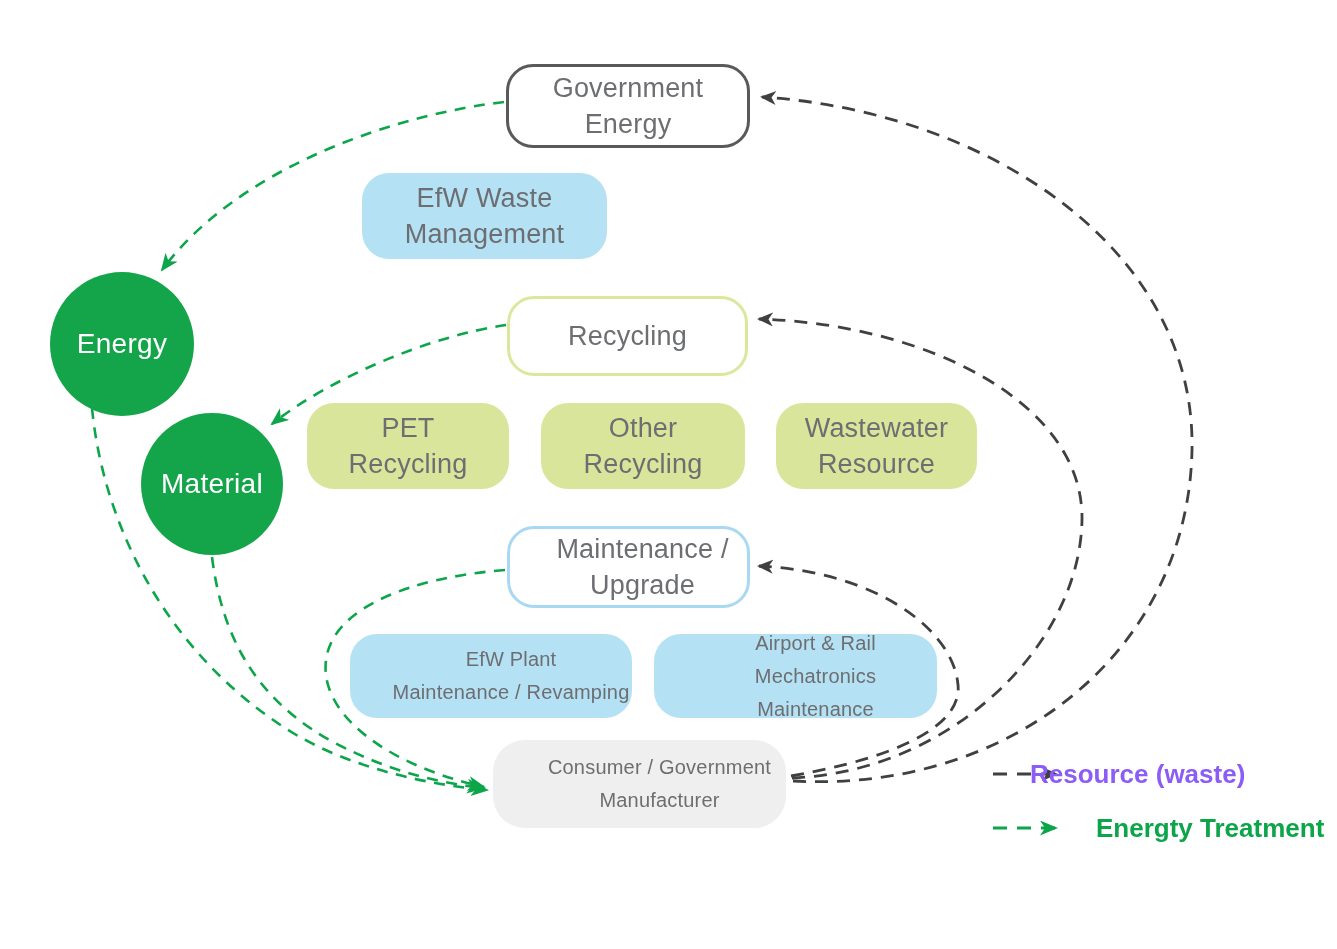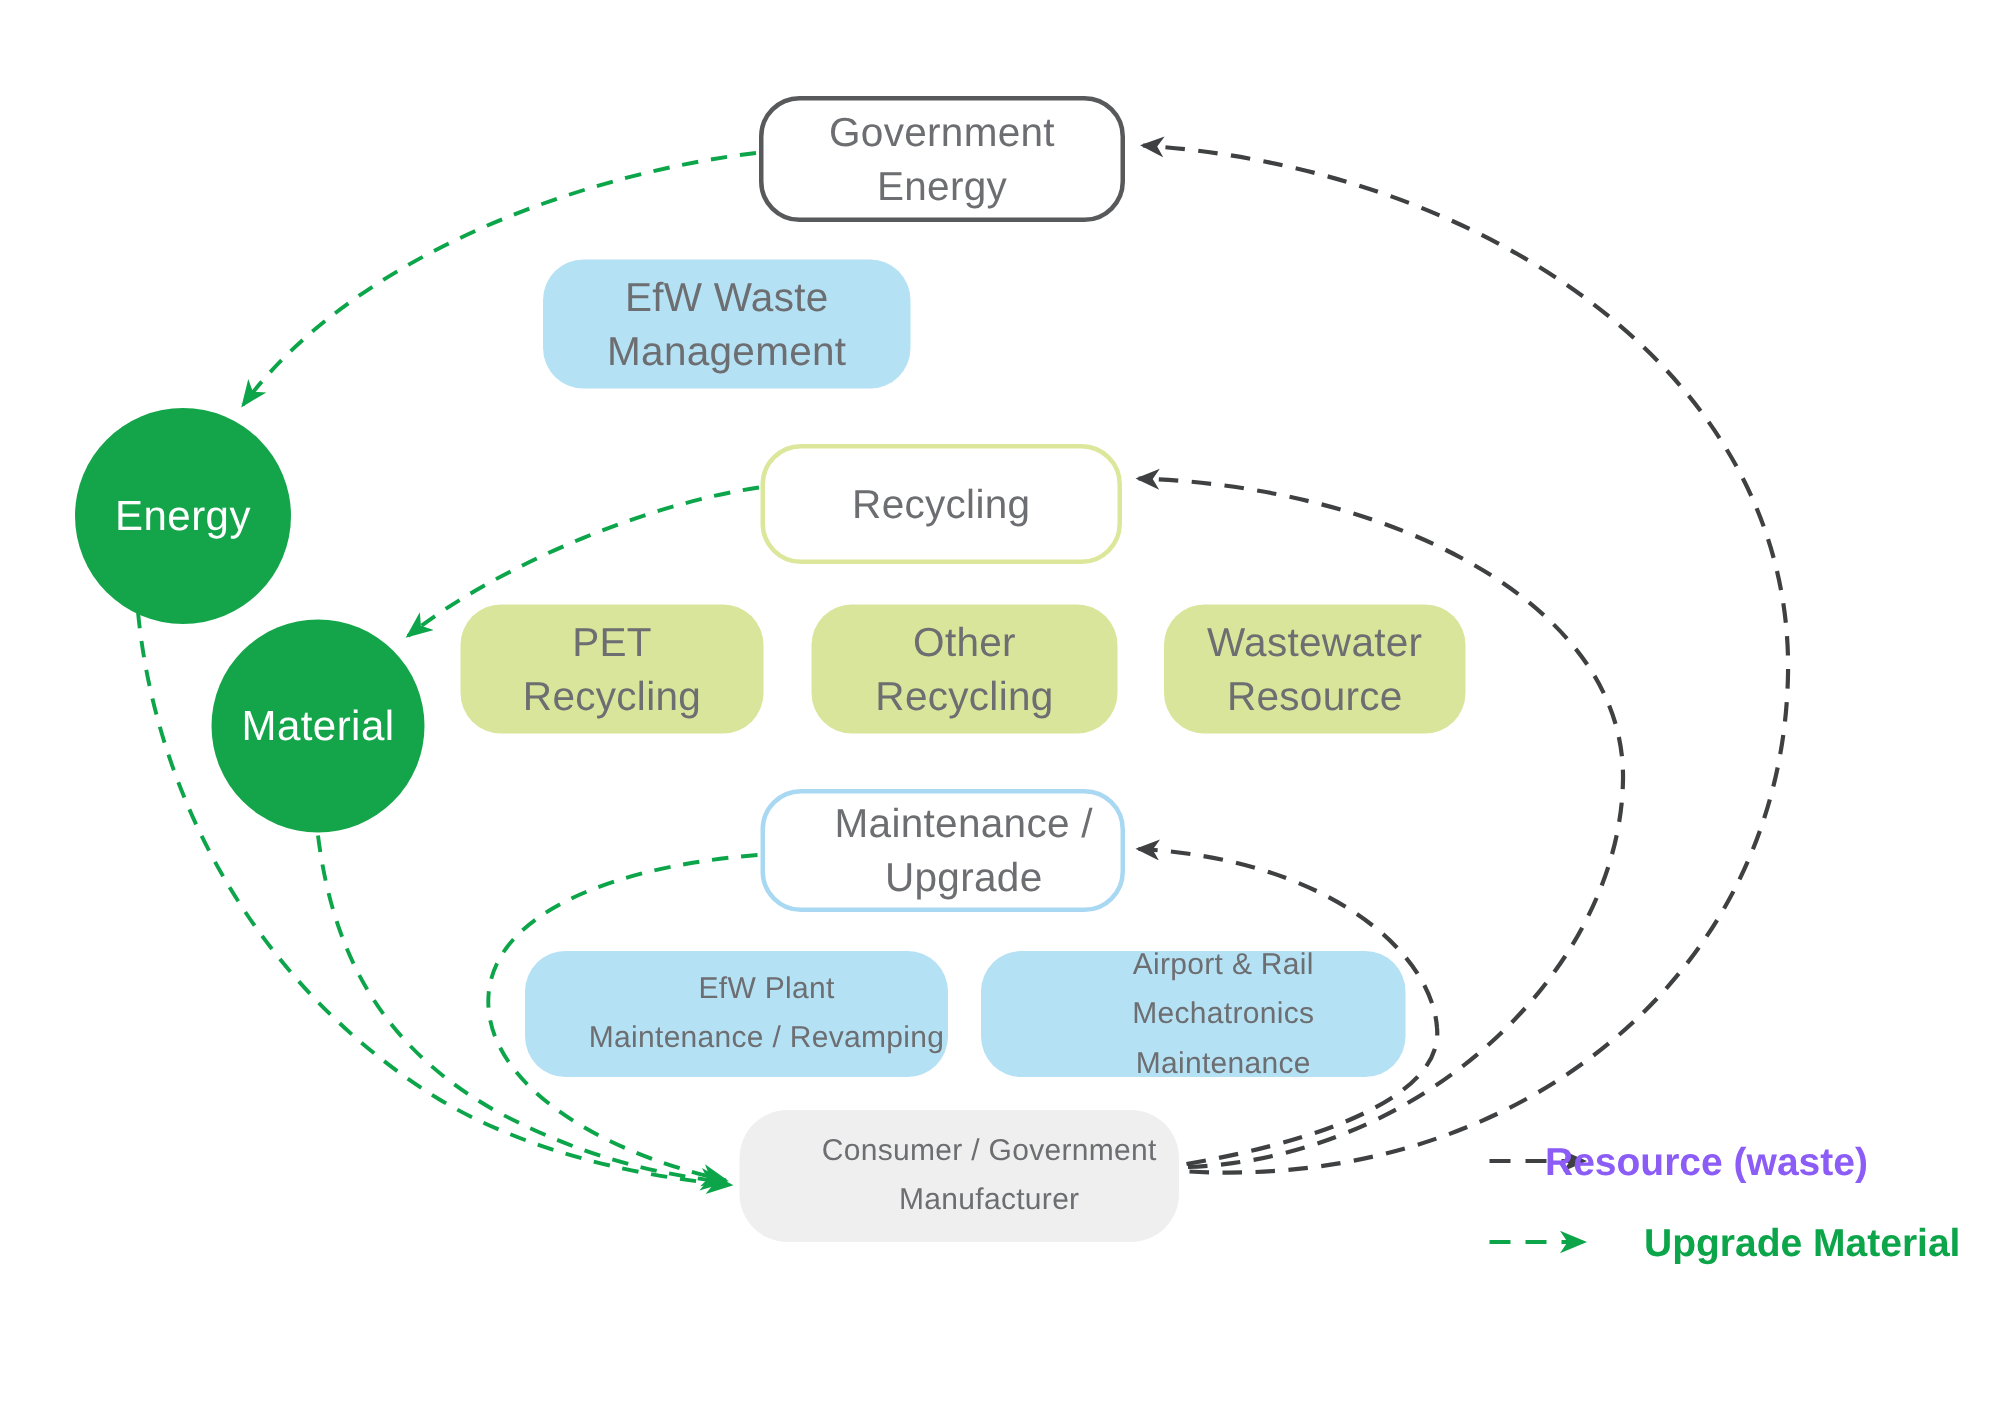--- a/index.html
+++ b/index.html
@@ -125,15 +125,15 @@
   </div>
 
   <div class="circle c-energy">
     <span>Energy</span>
   </div>
   <div class="circle c-material">
     <span>Material</span>
   </div>
 
   <div class="legend-label legend-resource">Resource (waste)</div>
-  <div class="legend-label legend-energty">Upgrade Material</div>
+  <div class="legend-label legend-energty">Energty Treatment</div>
 
 </div>
 
 </body></html>

